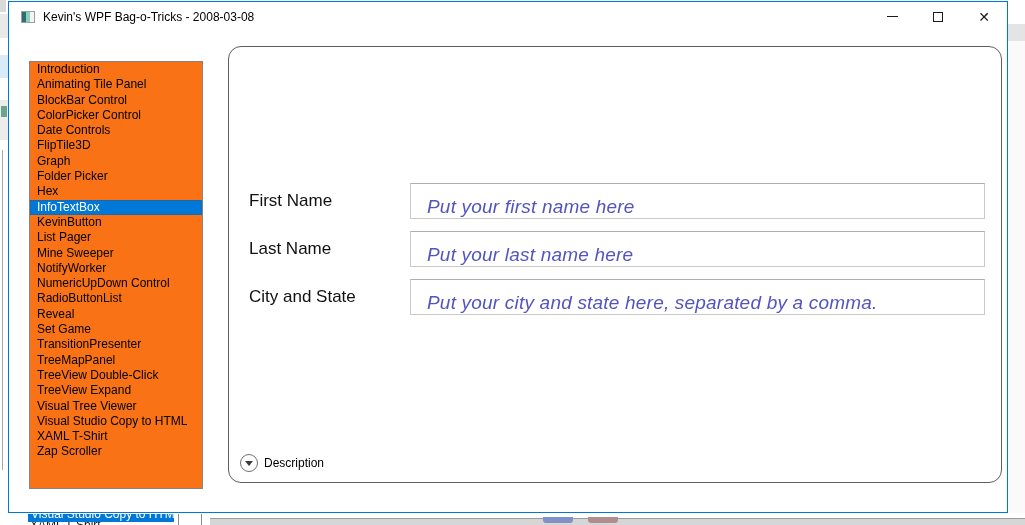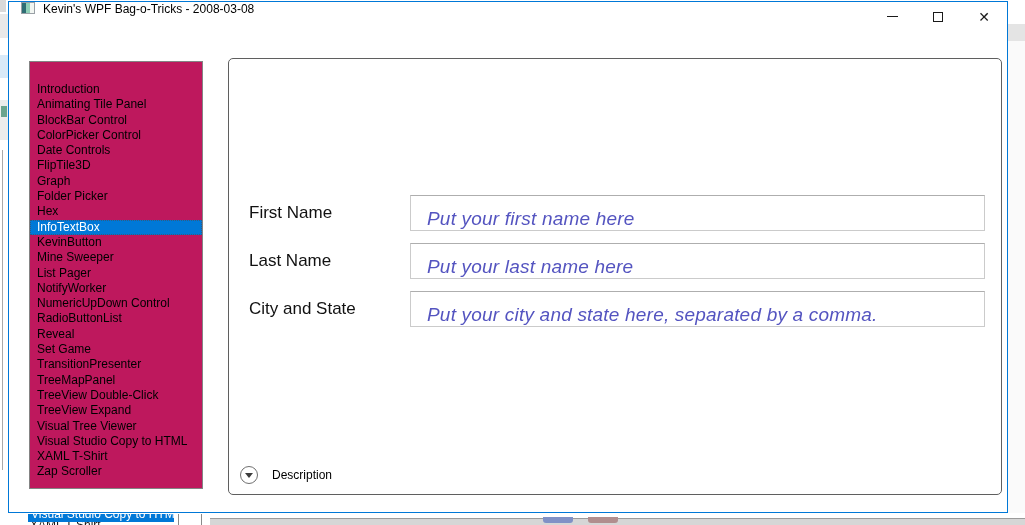--- a/index.html
+++ b/index.html
@@ -33,55 +33,55 @@
   .bgb-blob-blue { position:absolute; left:543px; top:4px; width:30px; height:6px;
                    background:#8091c6; border-radius:0 0 3px 3px; }
   .bgb-blob-red  { position:absolute; left:588px; top:4px; width:30px; height:6px;
                    background:#b18e8e; border-radius:0 0 3px 3px; }
 
   
   #window { left:8px; top:1px; width:1000px; height:512px; background:#ffffff;
             border:1px solid #0078d7; }
 
   #titlebar { position:absolute; left:0; top:0; width:100%; height:30px; background:#ffffff;
-              display:flex; }
+              display:flex; align-items:center; }
   #app-icon { width:14px; height:12px; margin-left:12px; display:flex; border:1px solid #9aa0a6; }
   #app-icon .c1 { width:4px; height:100%; background:#2e6e74; }
   #app-icon .c2 { width:4px; height:100%; background:#8fd0b8; }
   #app-icon .c3 { width:4px; height:100%; background:#f2f6f2; }
   #window-title { margin-left:8px; font-size:12px; color:#000000; white-space:nowrap; }
   #caption-buttons { position:absolute; right:0; top:0; height:29px; display:flex; }
   .cap-btn { width:46px; height:29px; display:flex; align-items:center; justify-content:center;
              color:#1a1a1a; }
   .glyph-min { width:11px; height:0; border-top:1px solid #1a1a1a; }
   .glyph-max { width:10px; height:10px; border:1px solid #1a1a1a; background:transparent; }
   .glyph-close { font-size:14px; font-weight:300; line-height:14px; }
 
   
   #demo-list { position:absolute; left:20px; top:59px; width:174px; height:428px;
-               background:#be185d; border:1px solid #848484; padding-top:20px; overflow:hidden; }
+               background:#f97316; border:1px solid #848484; padding-top:0; overflow:hidden; }
   .list-item { font-size:12px; line-height:15.3px; padding-left:7px; color:#000000;
                white-space:nowrap; cursor:default; }
   .list-item.selected { background:#0078d7; color:#ffffff;
                         outline:1px dotted #35597e; outline-offset:-1px; }
 
   
-  #demo-panel { position:absolute; left:219px; top:56px; width:774px; height:437px;
-                border:1px solid #5f5f5f; border-radius:5px; background:#ffffff; }
+  #demo-panel { position:absolute; left:219px; top:44px; width:774px; height:437px;
+                border:1px solid #5f5f5f; border-radius:13px; background:#ffffff; }
   .field-label { position:absolute; left:20px; height:36px; display:flex; align-items:center;
                  font-size:17px; color:#111111; white-space:nowrap; }
   .info-textbox { position:absolute; left:181px; width:575px; height:36px;
                   border:1px solid #cbcbcb; border-top-color:#aeaeae; background:#ffffff;
                   padding:12px 6px 0 16px; font-family:"Liberation Sans", sans-serif;
                   font-size:19px; color:#333333; outline:none; }
   .info-textbox::placeholder { font-style:italic; color:#5454c0; opacity:1; letter-spacing:0.2px; }
   .row1 { top:136px; } .row2 { top:184px; } .row3 { top:232px; }
 
   #expander { position:absolute; left:11px; top:407px; display:flex; align-items:center;
-              cursor:default;gap:8px; }
+              cursor:default; }
   #expander-circle { width:18px; height:18px; border:1px solid #707070; border-radius:50%;
                      background:#ffffff; display:flex; align-items:center; justify-content:center; }
   #expander-arrow { width:0; height:0; border-left:4px solid transparent;
                     border-right:4px solid transparent; border-top:5px solid #3c3c3c; margin-top:1px; }
   #expander-label { margin-left:6px; font-size:12px; color:#000000; }
 </style>
 </head>
 <body>
 
 <div id="bg-left" class="abs">
@@ -139,22 +139,22 @@
       <div class="list-item">Animating Tile Panel</div>
       <div class="list-item">BlockBar Control</div>
       <div class="list-item">ColorPicker Control</div>
       <div class="list-item">Date Controls</div>
       <div class="list-item">FlipTile3D</div>
       <div class="list-item">Graph</div>
       <div class="list-item">Folder Picker</div>
       <div class="list-item">Hex</div>
       <div class="list-item selected">InfoTextBox</div>
       <div class="list-item">KevinButton</div>
+      <div class="list-item">List Pager</div>
       <div class="list-item">Mine Sweeper</div>
-      <div class="list-item">List Pager</div>
       <div class="list-item">NotifyWorker</div>
       <div class="list-item">NumericUpDown Control</div>
       <div class="list-item">RadioButtonList</div>
       <div class="list-item">Reveal</div>
       <div class="list-item">Set Game</div>
       <div class="list-item">TransitionPresenter</div>
       <div class="list-item">TreeMapPanel</div>
       <div class="list-item">TreeView Double-Click</div>
       <div class="list-item">TreeView Expand</div>
       <div class="list-item">Visual Tree Viewer</div>

